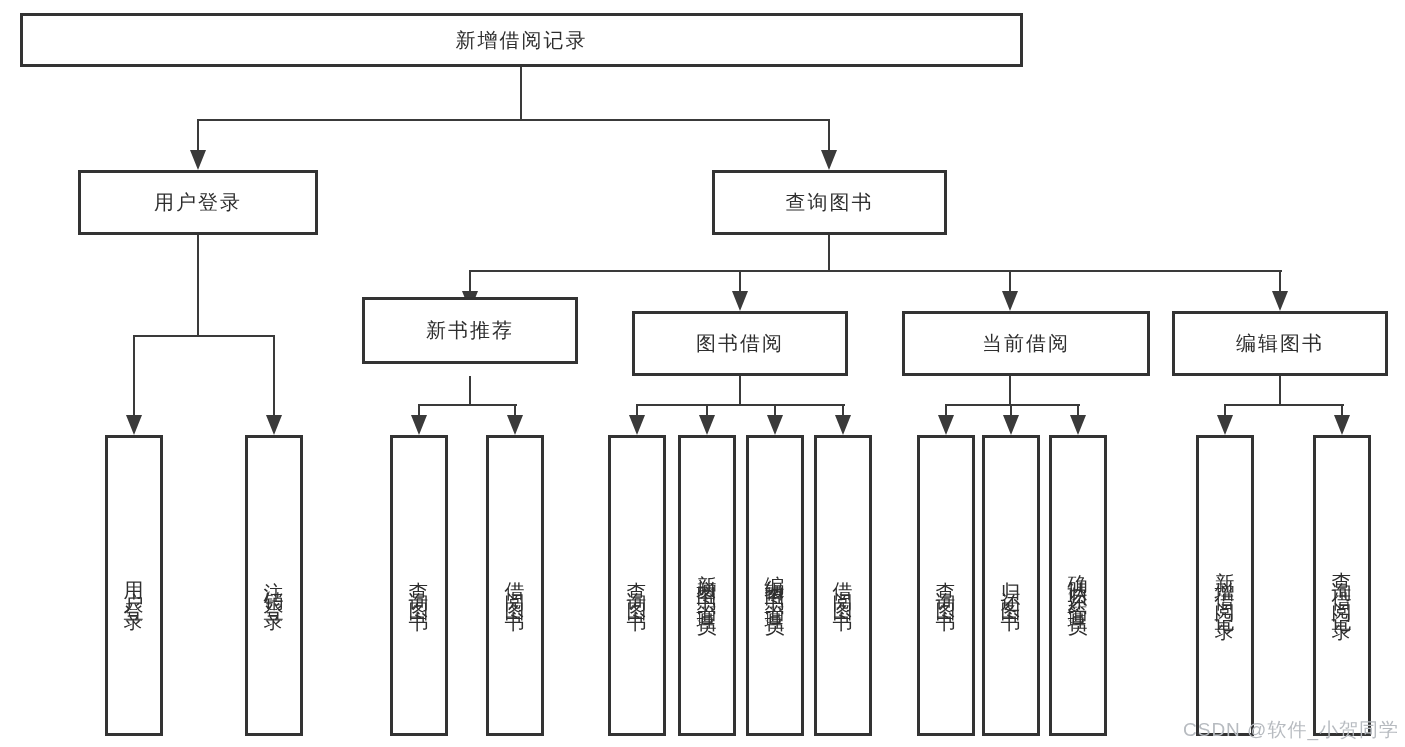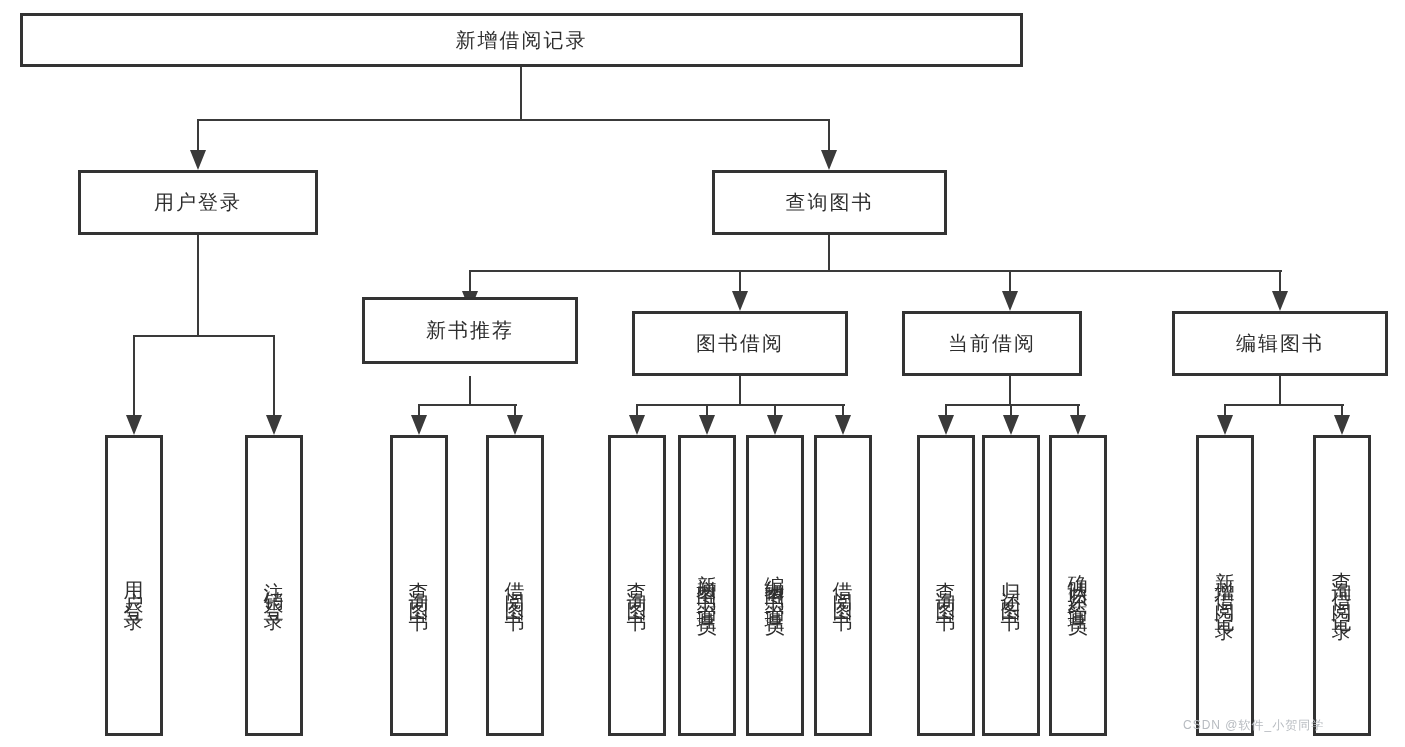--- a/index.html
+++ b/index.html
@@ -37,39 +37,39 @@
   .arr{
     position:absolute;width:0;height:0;
     border-left:8px solid transparent;
     border-right:8px solid transparent;
     border-top:20px solid #3a3a3a;
     z-index:1;
   }
   .watermark{
     position:absolute;
     left:1183px;top:717px;
-    font-size:12px;color:#b7bbc0;
+    font-size:19px;color:#b7bbc0;
     letter-spacing:1px;
     z-index:5;
     white-space:nowrap;
   }
 </style>
 </head>
 <body>
 
 <div id="canvas">
 
   <div class="hbox" style="left:20px;top:13px;width:1003px;height:54px;">新增借阅记录</div>
 
   <div class="hbox" style="left:78px;top:170px;width:240px;height:65px;">用户登录</div>
   <div class="hbox" style="left:712px;top:170px;width:235px;height:65px;">查询图书</div>
 
   <div class="hbox" style="left:362px;top:297px;width:216px;height:67px;">新书推荐</div>
   <div class="hbox" style="left:632px;top:311px;width:216px;height:65px;text-align:right;">图书借阅</div>
-  <div class="hbox" style="left:902px;top:311px;width:180px;height:65px;">当前借阅</div>
+  <div class="hbox" style="left:902px;top:311px;width:248px;height:65px;">当前借阅</div>
   <div class="hbox" style="left:1172px;top:311px;width:216px;height:65px;">编辑图书</div>
 
   <div class="vbox" style="left:105px;top:435px;width:58px;height:301px;">用户登录</div>
   <div class="vbox" style="left:245px;top:435px;width:58px;height:301px;">注销登录</div>
 
   <div class="vbox" style="left:390px;top:435px;width:58px;height:301px;">查询图书</div>
   <div class="vbox" style="left:486px;top:435px;width:58px;height:301px;">借阅图书</div>
 
   <div class="vbox" style="left:608px;top:435px;width:58px;height:301px;">查询图书</div>
   <div class="vbox tight" style="left:678px;top:435px;width:58px;height:301px;">新增图书（管理员）</div>

